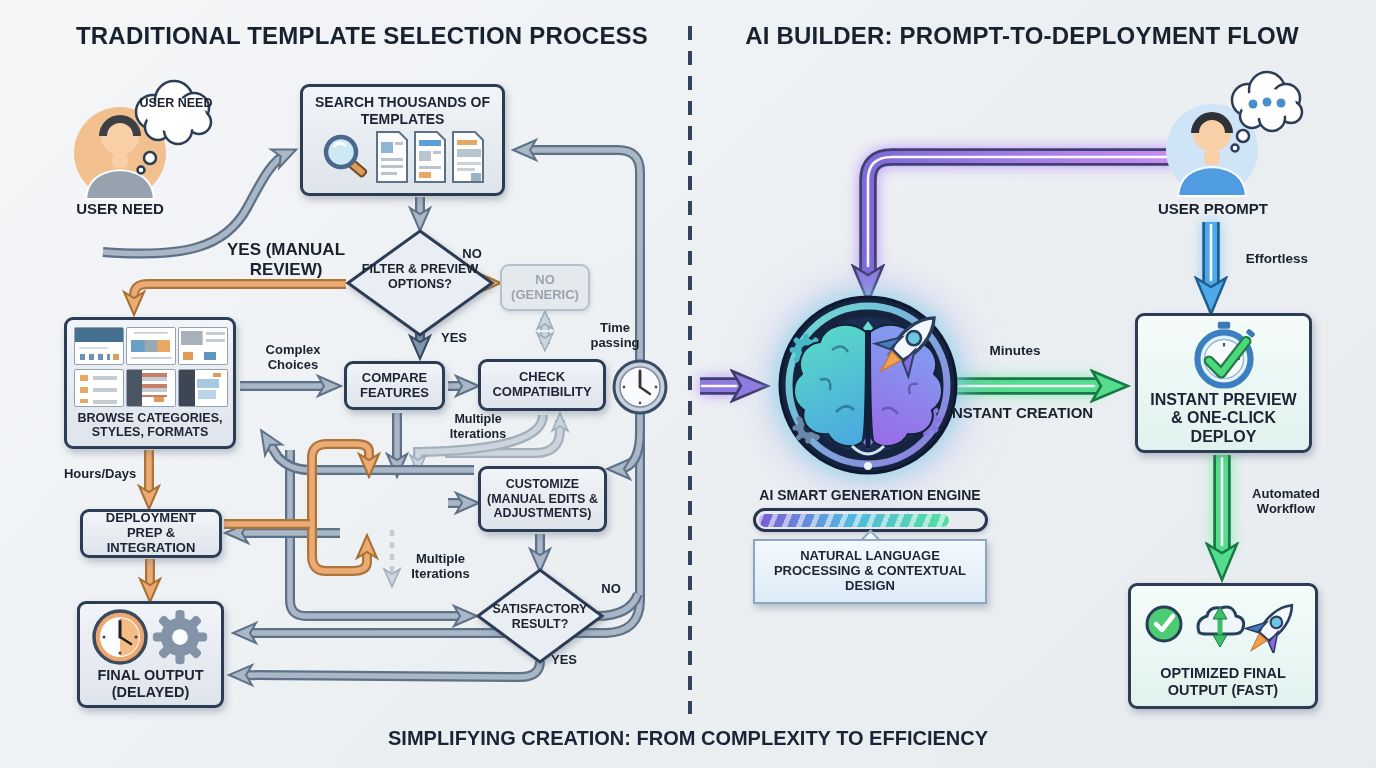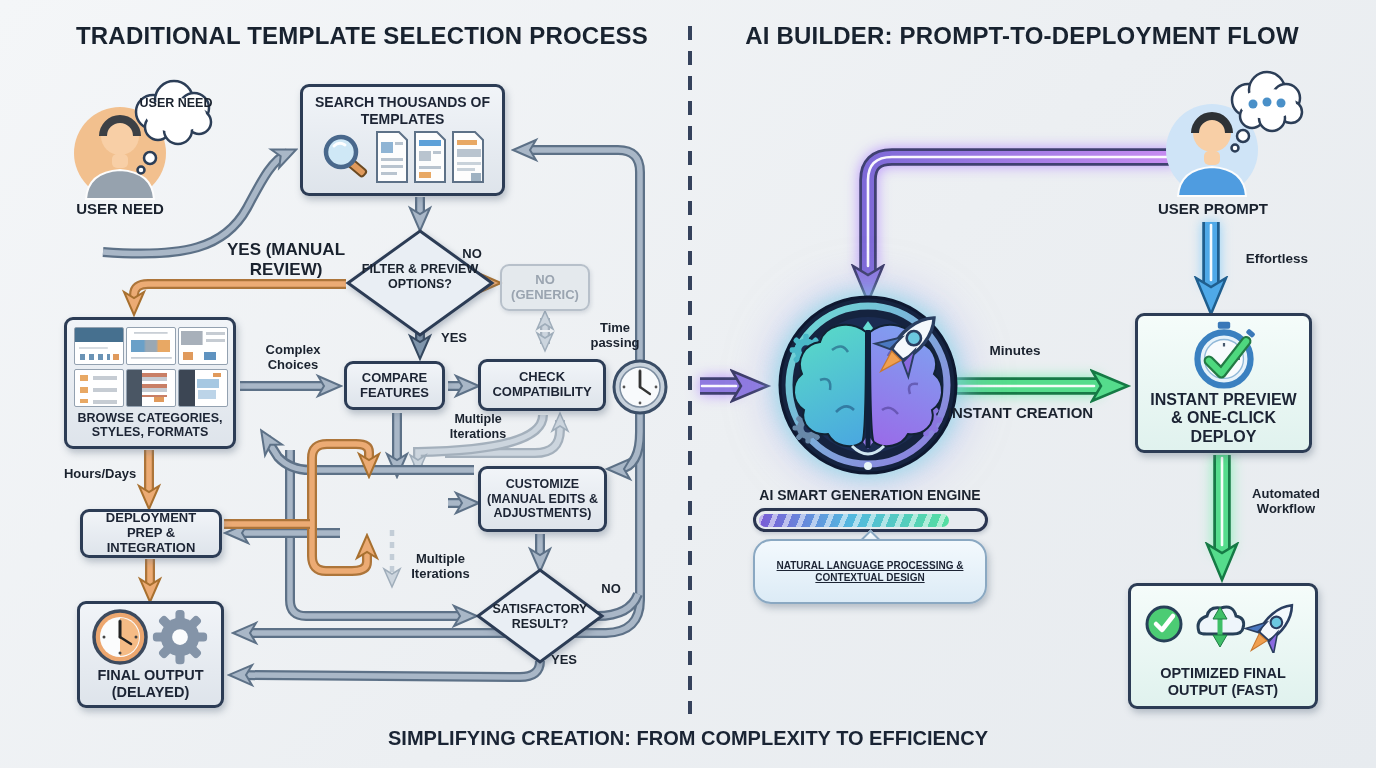--- a/index.html
+++ b/index.html
@@ -26,22 +26,22 @@
     background:rgba(226,231,236,.88);box-shadow:1px 2px 4px rgba(95,110,130,.2);}
   #browse{left:64px;top:317px;width:172px;height:132px;flex-direction:column;justify-content:flex-start;gap:4px;padding-top:7px;font-size:12.5px;}
   #compare{left:344px;top:361px;width:101px;height:49px;}
   #check{left:478px;top:359px;width:128px;height:52px;}
   #select{left:344px;top:477px;width:101px;height:51px;}
   #customize{left:478px;top:466px;width:129px;height:66px;font-size:12.5px;}
   #deploy{left:80px;top:509px;width:142px;height:49px;}
   #final{left:77px;top:601px;width:147px;height:107px;flex-direction:column;font-size:14.5px;gap:1px;}
   #preview{left:1135px;top:313px;width:177px;height:140px;flex-direction:column;font-size:16px;gap:0;}
   #optimized{left:1128px;top:583px;width:190px;height:126px;flex-direction:column;font-size:14.5px;gap:12px;}
-  #nlp{left:753px;top:539px;width:234px;height:65px;font-size:10px;border:2.5px solid #8aa8c2;
-    background:linear-gradient(180deg,#f3f9fd,#dcebf6);border-radius:18px;text-decoration:underline;}
+  #nlp{left:753px;top:539px;width:234px;height:65px;font-size:13px;border:2.5px solid #8aa8c2;
+    background:linear-gradient(180deg,#f3f9fd,#dcebf6);border-radius:0;}
   #nlp-notch{position:absolute;left:862px;top:533px;width:15px;height:15px;transform:rotate(45deg);
     background:#f3f9fd;border-left:2.5px solid #8aa8c2;border-top:2.5px solid #8aa8c2;}
   
   .diamond-label,.elabel{position:absolute;font-weight:bold;font-size:12.5px;text-align:center;color:#1a222e;line-height:1.18;}
   #filter-label{left:360px;top:262px;width:120px;}
   #satisf-label{left:480px;top:602px;width:120px;}
   .elabel{font-size:13px;}
   #l-yesman{left:222px;top:240px;width:128px;font-size:17px;}
   #l-no1{left:452px;top:246px;width:40px;}
   #l-yes1{left:432px;top:330px;width:44px;}

